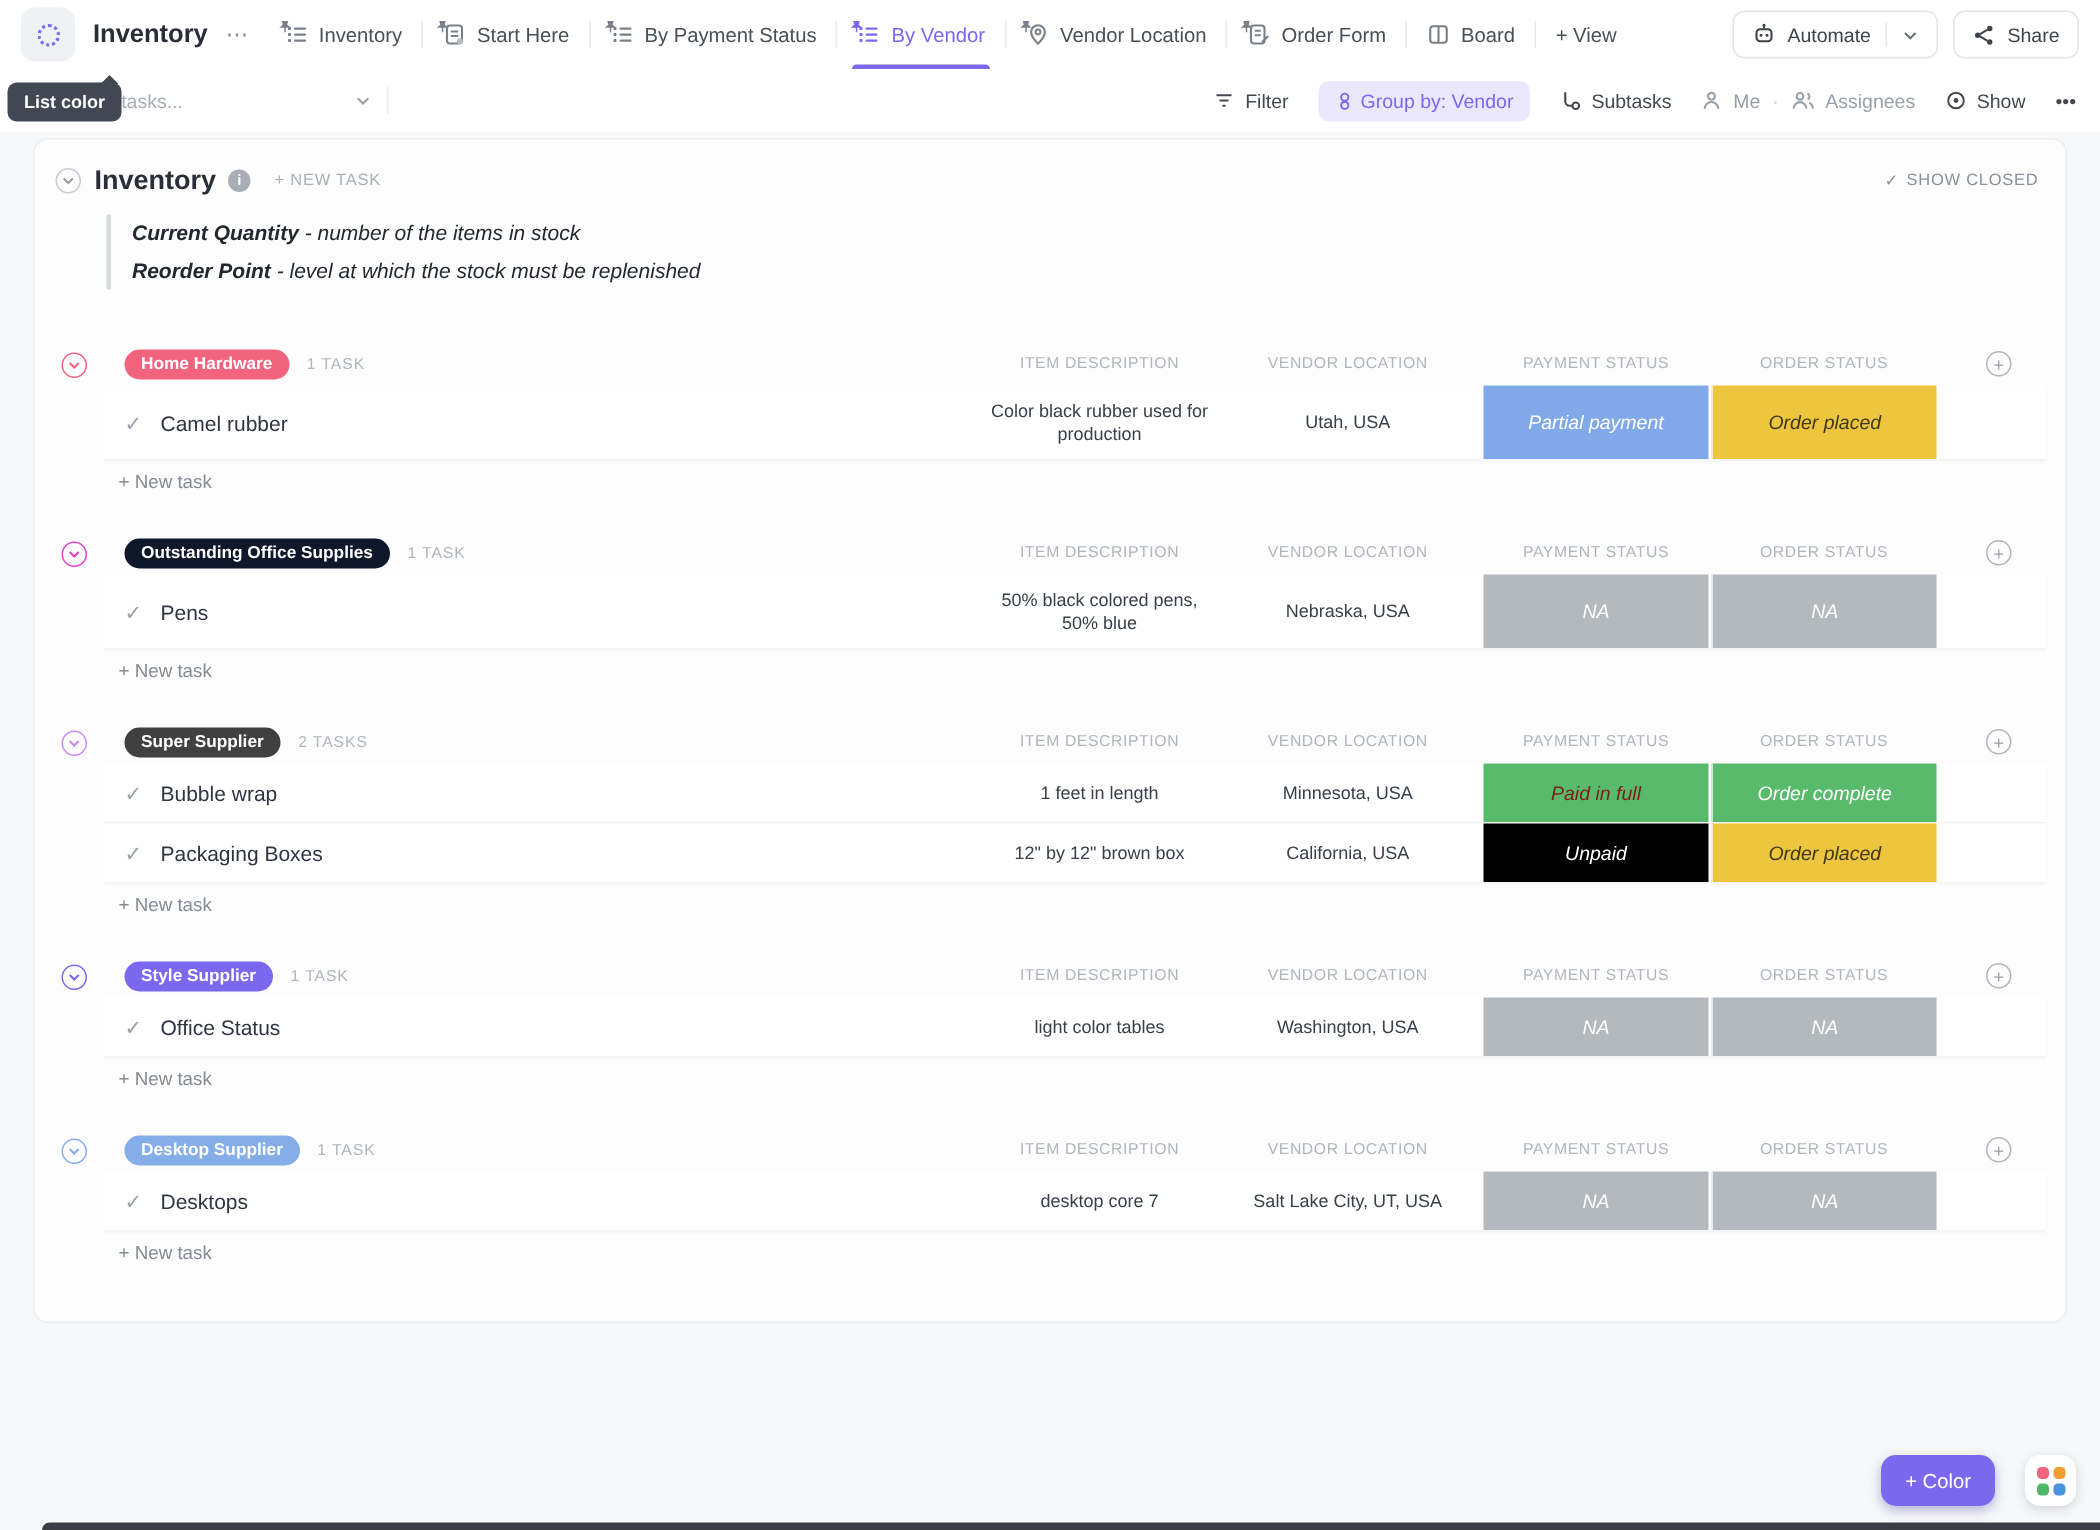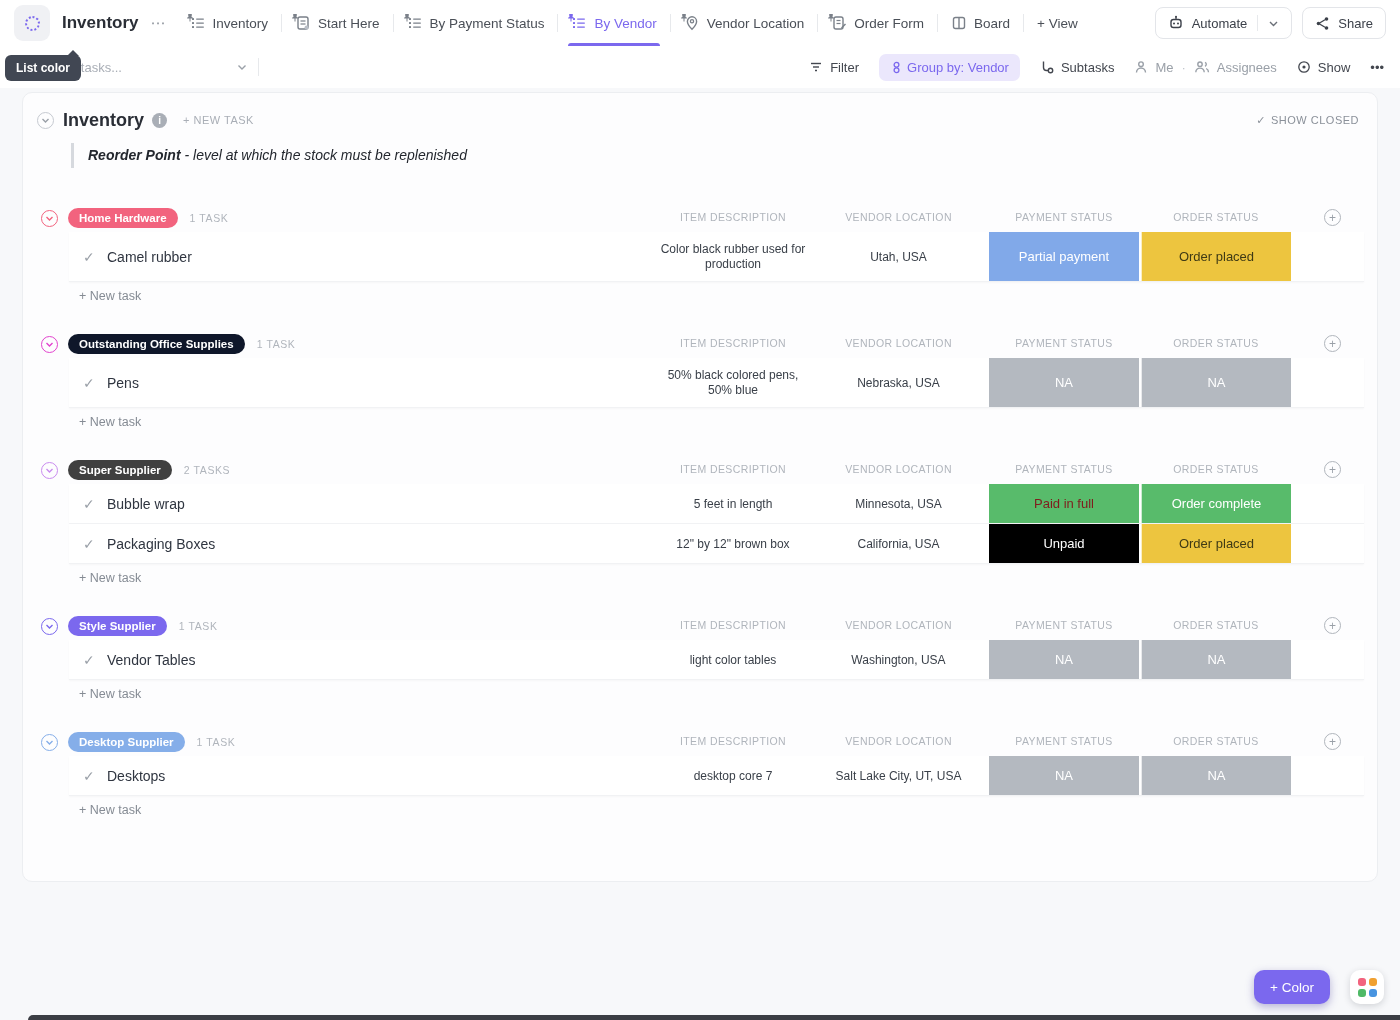--- a/index.html
+++ b/index.html
@@ -48,38 +48,38 @@
   .new-task-top { font-size:11px; letter-spacing:0.5px; color:#a9aeb6; margin-left:16px; cursor:pointer; }
   .show-closed { margin-left:auto; font-size:11px; letter-spacing:0.5px; color:#8a9099; display:flex; align-items:center; gap:5px; cursor:pointer; }
 
   .desc-block { margin:10px 0 0 48px; border-left:3px solid #d6d9de; padding-left:14px; }
   .desc-line { font-size:14px; font-style:italic; color:#23272e; line-height:25px; }
   .desc-line b { font-weight:bold; }
 
   .groups { margin-top:36px; }
   .group { margin-bottom:20px; }
   .group-header { position:relative; height:28px; display:flex; align-items:center; padding-left:18px; }
-  .badge { border-radius:12px; padding:4px 11px; font-size:11.5px; font-weight:bold; color:#fff; margin-left:10px; white-space:nowrap; cursor:pointer; }
+  .badge { border-radius:12px; padding:4px 11px; font-size:11.5px; font-weight:bold; color:#fff; margin-left:25px; white-space:nowrap; cursor:pointer; }
   .count { font-size:10.5px; letter-spacing:0.6px; color:#b0b5bc; margin-left:12px; }
   .colhead { position:absolute; top:7px; font-size:10.5px; letter-spacing:0.4px; color:#b0b5bc; text-align:center; }
   .col-desc { left:615px; width:190px; }
   .col-loc  { left:798px; width:155px; }
   .col-pay  { left:966px; width:150px; }
   .col-ord  { left:1118px; width:150px; }
   .col-plus { position:absolute; right:36px; top:5px; width:17px; height:17px; border:1px solid #b0b5bc; border-radius:50%; color:#9aa0a8; font-size:12px; display:flex; align-items:center; justify-content:center; cursor:pointer; }
 
   .task-row { position:relative; margin:0 13px 0 46px; background:#fff; border-bottom:1px solid #f1f2f4; box-shadow:0 1px 2px rgba(30,35,40,0.03); }
   .task-row.h50 { height:50px; }
   .task-row.h40 { height:40px; }
   .row-check { position:absolute; left:14px; top:50%; transform:translateY(-50%); color:#9aa0a8; font-size:14px; cursor:pointer; }
   .task-name { position:absolute; left:38px; top:50%; transform:translateY(-50%); font-size:14px; color:#2f3540; cursor:pointer; }
   .cell { position:absolute; top:50%; transform:translateY(-50%); text-align:center; font-size:12px; color:#3a4049; line-height:15px; }
   .cell-desc { left:589px; width:150px; }
   .cell-loc  { left:752px; width:155px; }
-  .status { position:absolute; top:0; bottom:0; width:150px; display:flex; align-items:center; justify-content:center; font-size:13px; cursor:pointer; }
+  .status { position:absolute; top:0; bottom:0; width:150px; display:flex; align-items:center; justify-content:center; font-size:13px; cursor:pointer;font-style:italic; }
   .st-pay { left:920px; }
   .st-ord { left:1072px; border-left:1px solid rgba(255,255,255,0.7); }
   .add-task { height:28px; line-height:28px; margin-left:56px; font-size:12.5px; color:#858b94; cursor:pointer; }
 
   
   .fab-task { position:absolute; right:70px; bottom:16px; height:34px; padding:0 16px; background:#7b68ee; color:#fff; font-size:13.5px; border-radius:10px; display:flex; align-items:center; gap:6px; box-shadow:0 3px 8px rgba(60,50,150,0.35); cursor:pointer; }
   .fab-grid { position:absolute; right:16px; bottom:16px; width:34px; height:34px; background:#fff; border-radius:10px; box-shadow:0 2px 7px rgba(40,45,55,0.18); display:grid; grid-template-columns:8px 8px; grid-gap:3px; align-content:center; justify-content:center; cursor:pointer; }
   .fab-grid span { width:8px; height:8px; border-radius:3px; }
   .bottom-edge { position:absolute; left:28px; right:0; bottom:0; height:5px; background:#3b3e44; border-top-left-radius:6px; }
   .icon-svg { display:block; }
@@ -334,20 +334,21 @@
     <span class="list-title">Inventory</span>
     <span class="info-dot">i</span>
     <span class="new-task-top">+ NEW TASK</span>
     <span class="show-closed">
       <span>✓</span>
       <span>SHOW CLOSED</span>
     </span>
   </div>
 
   <div class="desc-block">
+    <div class="desc-line"><b>Current Quantity</b><span> - number of the items in stock</span></div>
     <div class="desc-line"><b>Reorder Point</b><span> - level at which the stock must be replenished</span></div>
   </div>
 
   <div class="groups">
 
     <div class="group">
       <div class="group-header">
         <span class="chev-circle" style="color: rgb(242, 99, 126); border-color: rgb(242, 99, 126);">
           <svg width="9" height="9" viewBox="0 0 9 9">
               <polyline points="1.5,3 4.5,6 7.5,3" fill="none" stroke="currentColor" stroke-width="1.4"></polyline>
@@ -409,21 +410,21 @@
         <span class="count">2 TASKS</span>
         <span class="colhead col-desc">ITEM DESCRIPTION</span>
         <span class="colhead col-loc">VENDOR LOCATION</span>
         <span class="colhead col-pay">PAYMENT STATUS</span>
         <span class="colhead col-ord">ORDER STATUS</span>
         <span class="col-plus">+</span>
       </div>
       <div class="task-row h40">
         <span class="row-check">✓</span>
         <span class="task-name">Bubble wrap</span>
-        <span class="cell cell-desc">5 feet in length</span>
+        <span class="cell cell-desc">1 feet in length</span>
         <span class="cell cell-loc">Minnesota, USA</span>
         <span class="status st-pay" style="background: rgb(88, 187, 107); color: #7f1d1d;">Paid in full</span>
         <span class="status st-ord" style="background: rgb(88, 187, 107); color: rgb(255, 255, 255);">Order complete</span>
       </div>
       <div class="task-row h40">
         <span class="row-check">✓</span>
         <span class="task-name">Packaging Boxes</span>
         <span class="cell cell-desc">12" by 12" brown box</span>
         <span class="cell cell-loc">California, USA</span>
         <span class="status st-pay" style="background: #000000; color: rgb(255, 255, 255);">Unpaid</span>
@@ -442,21 +443,21 @@
         <span class="badge" style="background: rgb(123, 104, 238);">Style Supplier</span>
         <span class="count">1 TASK</span>
         <span class="colhead col-desc">ITEM DESCRIPTION</span>
         <span class="colhead col-loc">VENDOR LOCATION</span>
         <span class="colhead col-pay">PAYMENT STATUS</span>
         <span class="colhead col-ord">ORDER STATUS</span>
         <span class="col-plus">+</span>
       </div>
       <div class="task-row h40">
         <span class="row-check">✓</span>
-        <span class="task-name">Vendor Tables</span>
+        <span class="task-name">Office Status</span>
         <span class="cell cell-desc">light color tables</span>
         <span class="cell cell-loc">Washington, USA</span>
         <span class="status st-pay" style="background: rgb(180, 185, 192); color: rgb(255, 255, 255);">NA</span>
         <span class="status st-ord" style="background: rgb(180, 185, 192); color: rgb(255, 255, 255);">NA</span>
       </div>
       <div class="add-task">+ New task</div>
     </div>
 
     <div class="group">
       <div class="group-header">

